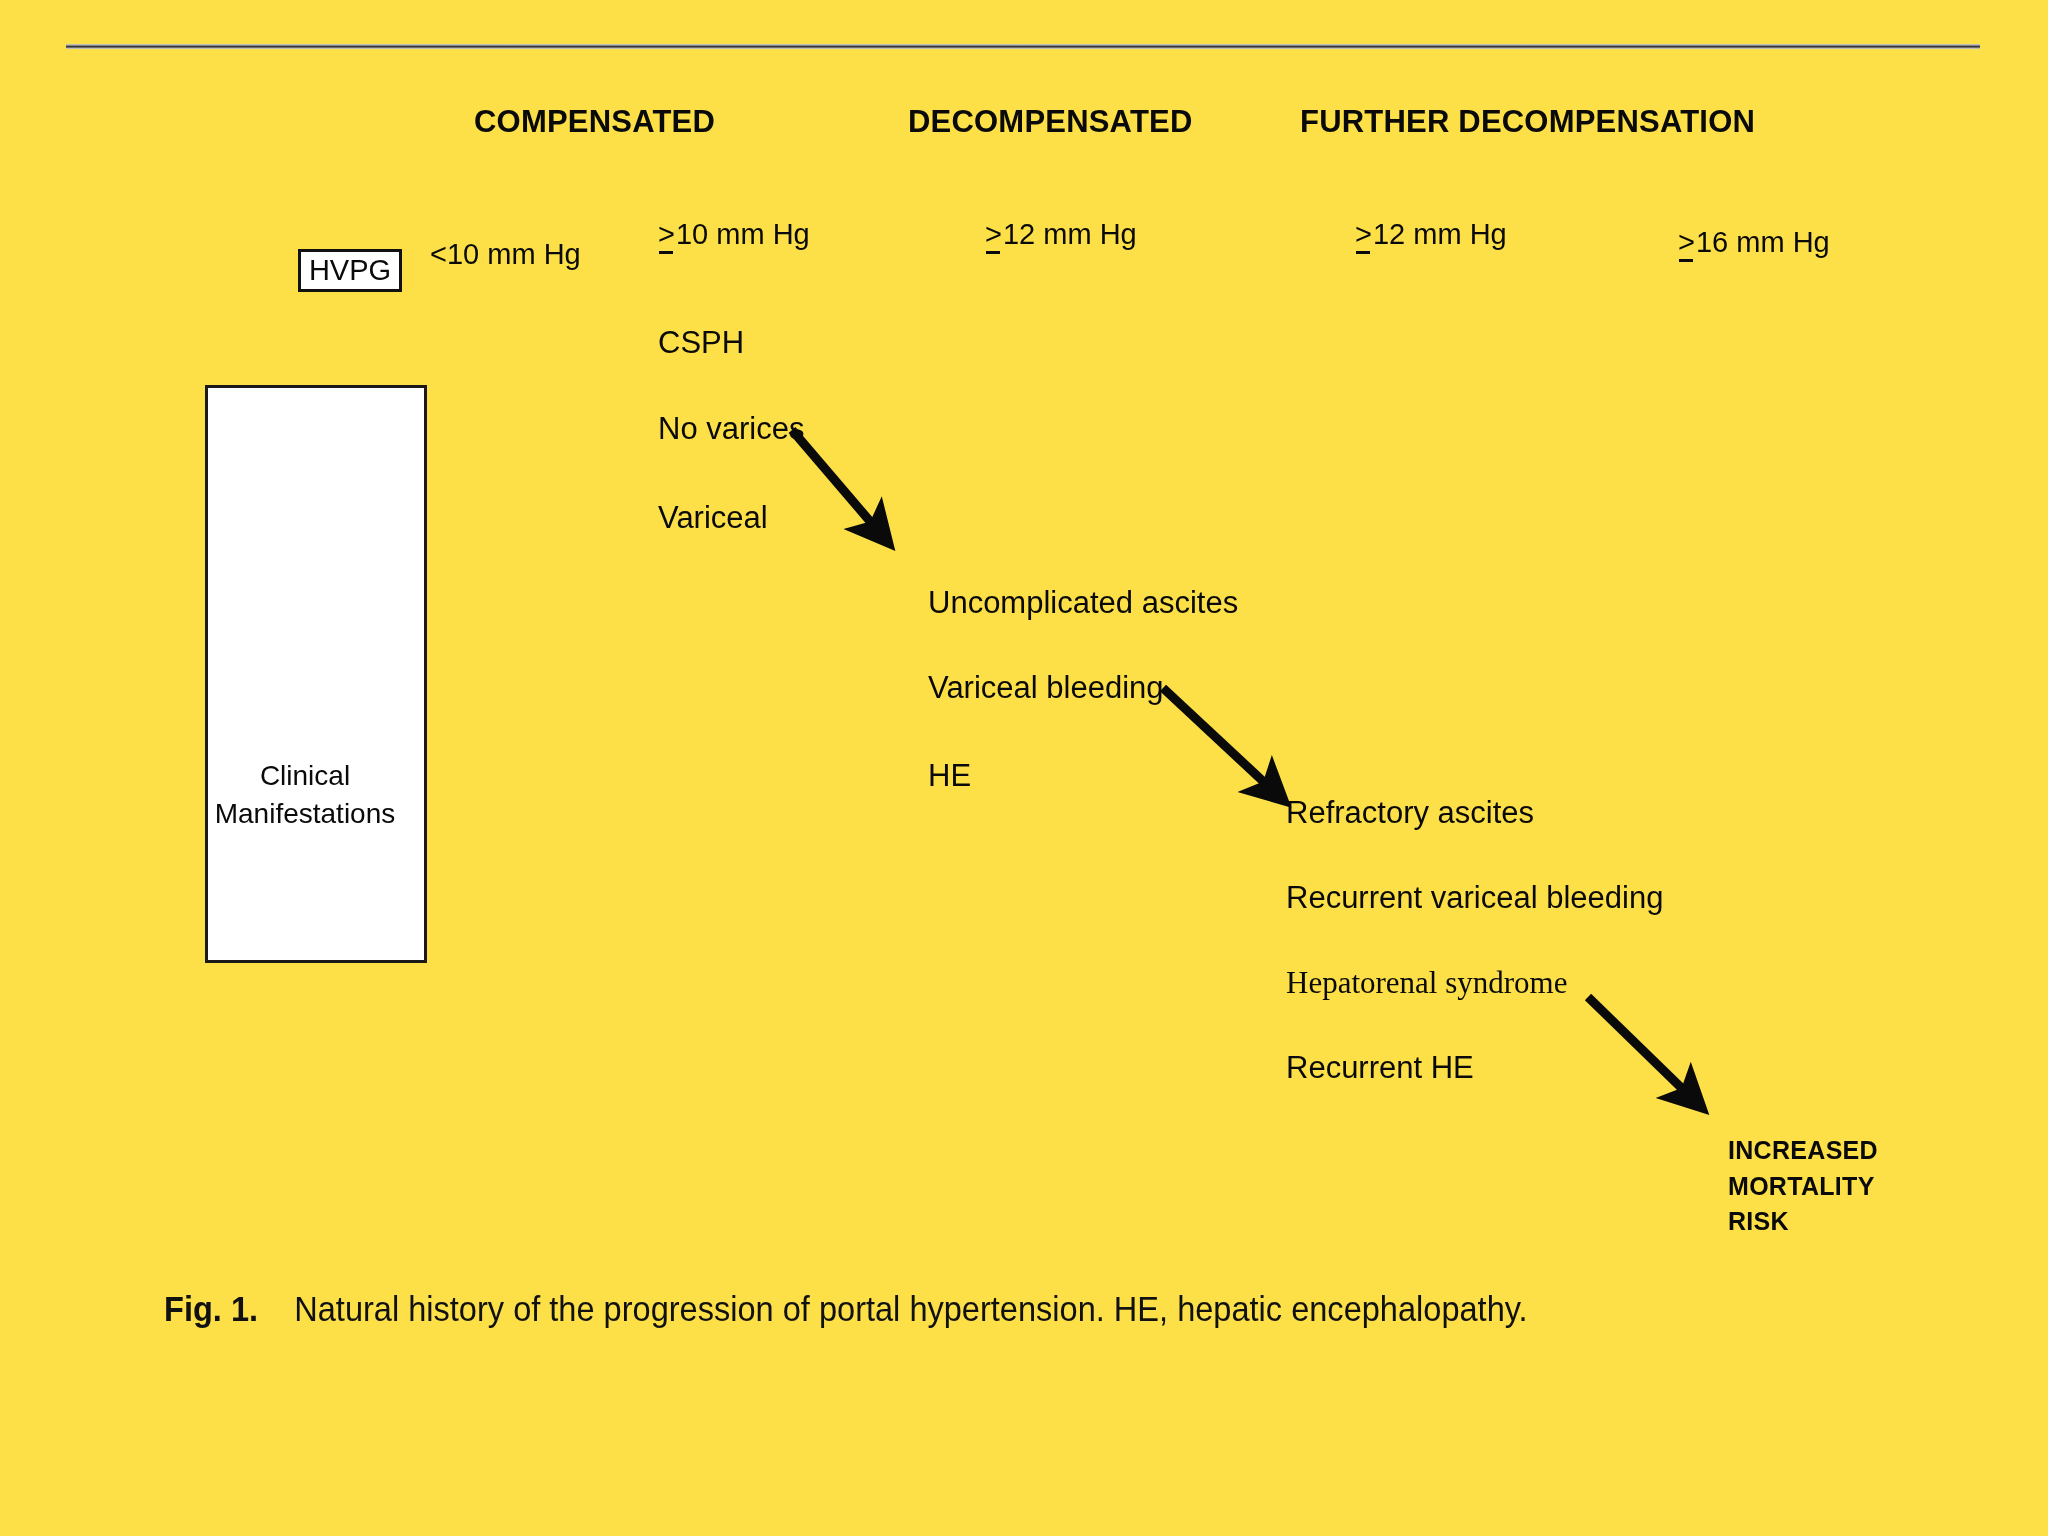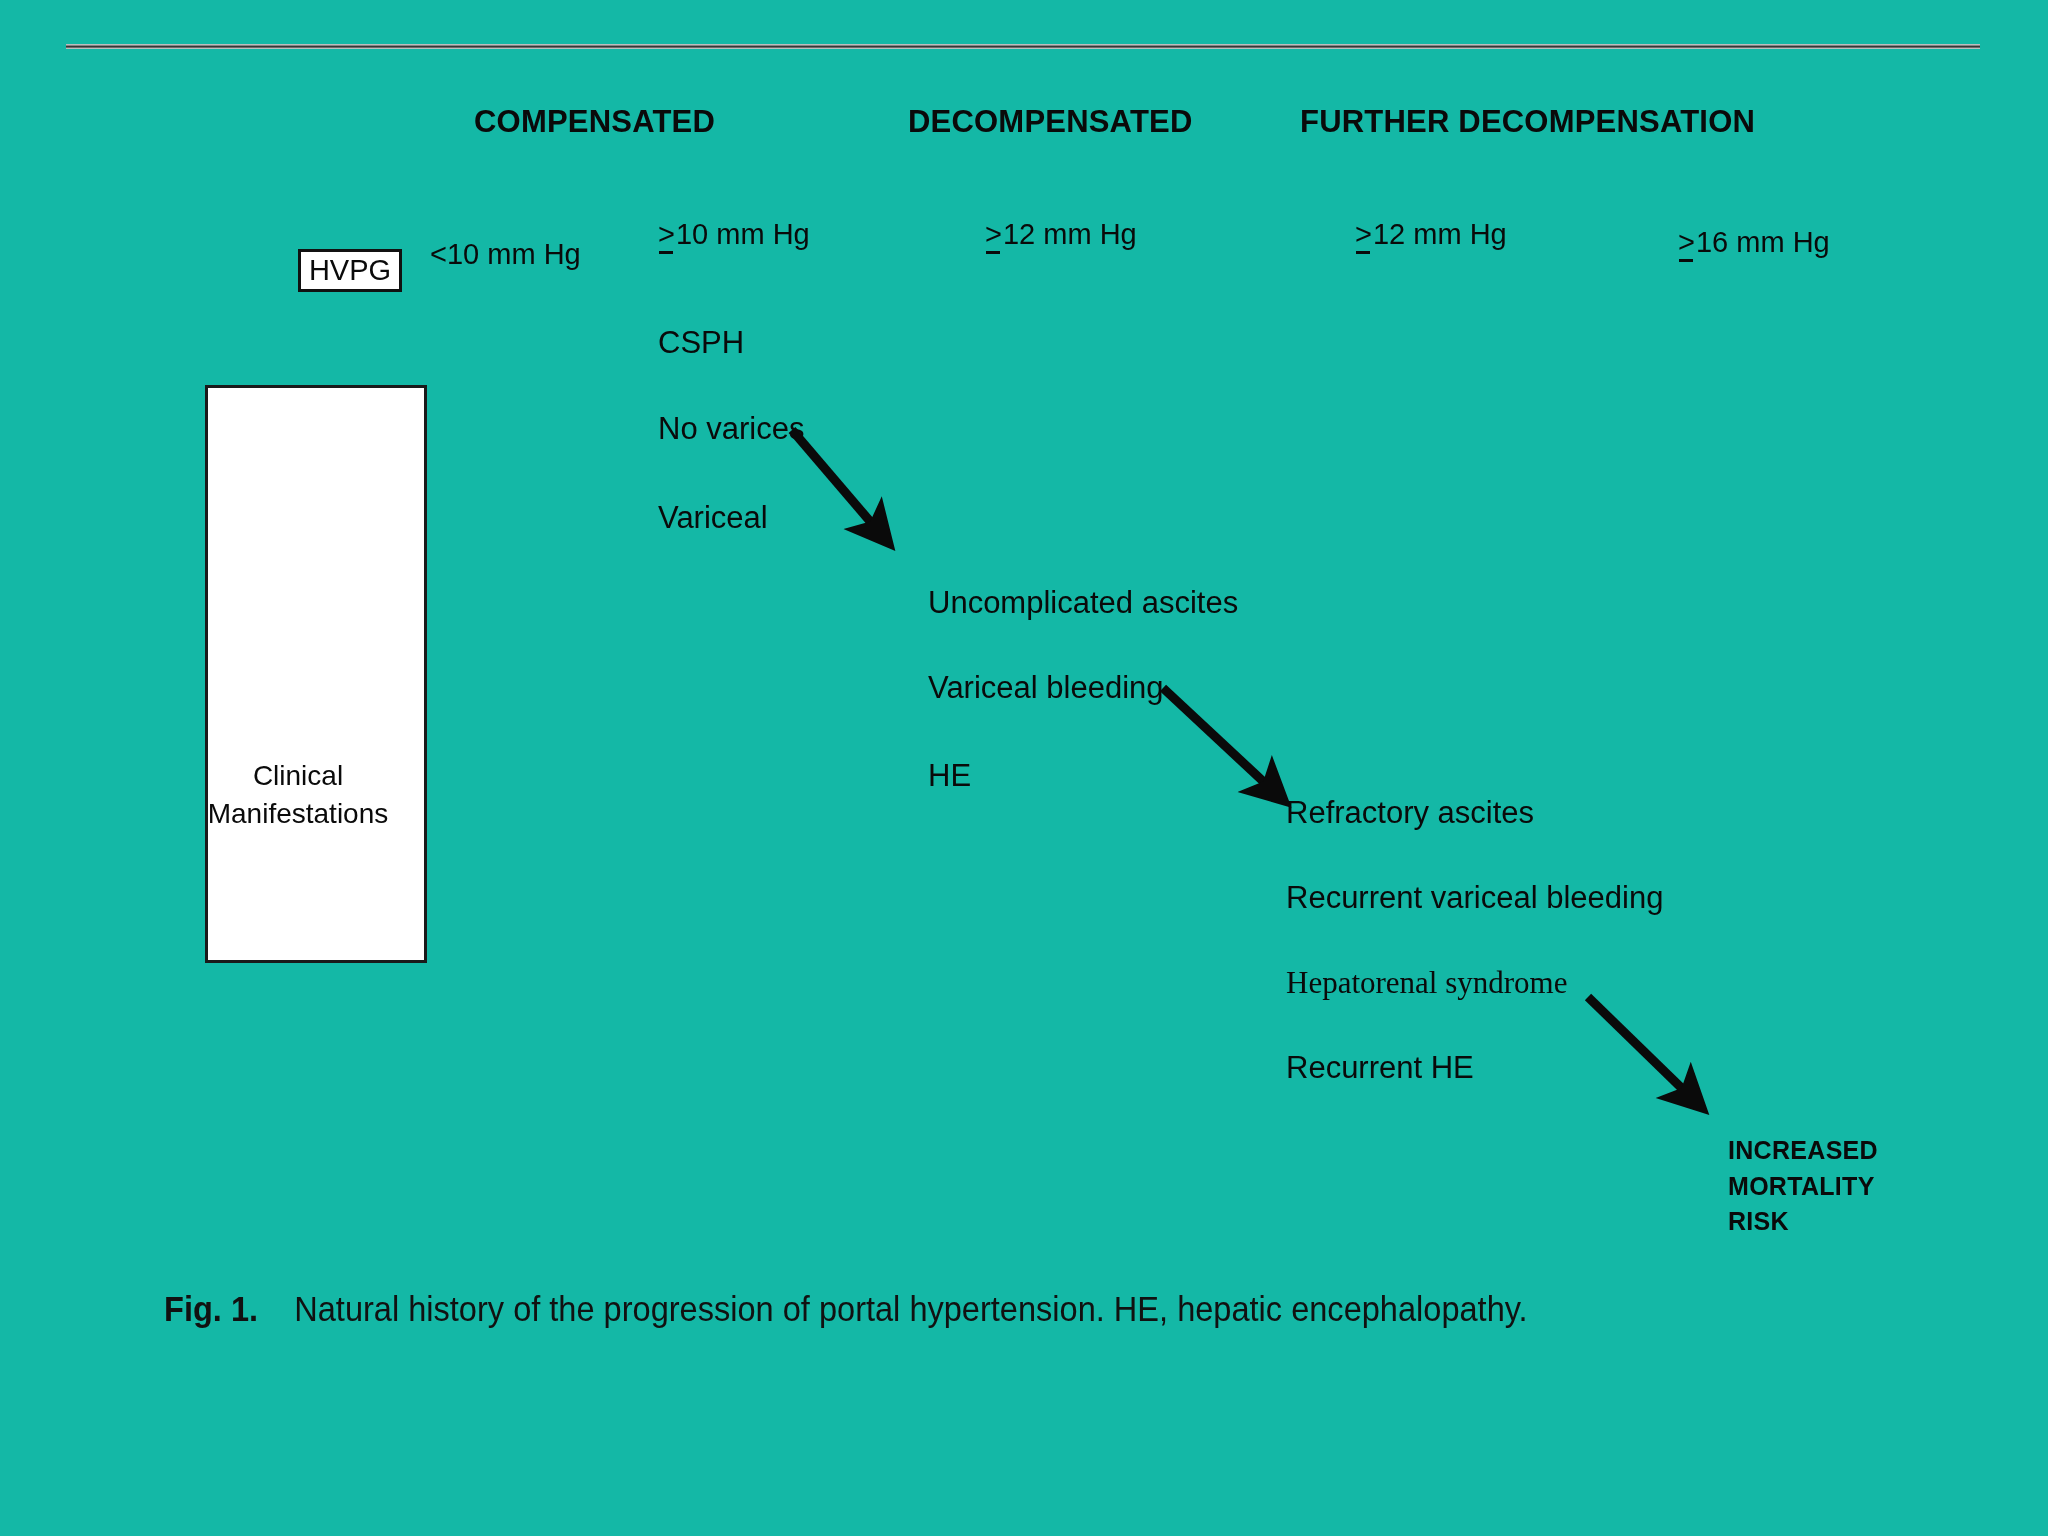--- a/index.html
+++ b/index.html
@@ -9,21 +9,21 @@
     background: #ffffff;
   }
   body {
     font-family: "Liberation Sans", sans-serif;
     color: #0a0a0a;
   }
   #page {
     position: relative;
     width: 2048px;
     height: 1536px;
-    background: #14b8a6;
+    background: #fde047;
     overflow: hidden;
   }
 
   
   .top-rule {
     position: absolute;
     left: 66px;
     top: 44px;
     width: 1914px;
     height: 5px;
@@ -97,21 +97,21 @@
     left: 205px;
     top: 385px;
     width: 222px;
     height: 578px;
     border: 3px solid #1a1a1a;
     box-sizing: border-box;
     background: #ffffff;
   }
   .clinical-label {
     position: absolute;
-    left: 187px;
+    left: 194px;
     top: 757px;
     width: 222px;
     text-align: center;
     font-size: 28px;
     line-height: 1.34;
     color: #0a0a0a;
   }
 
   
   .item {

